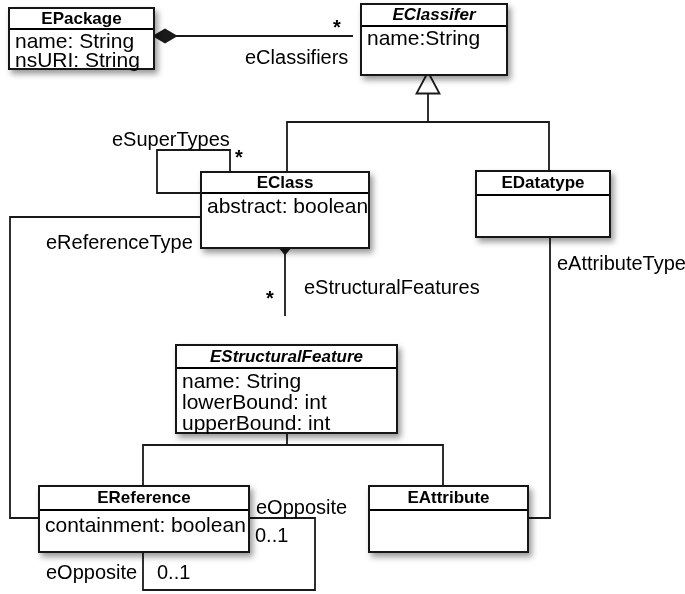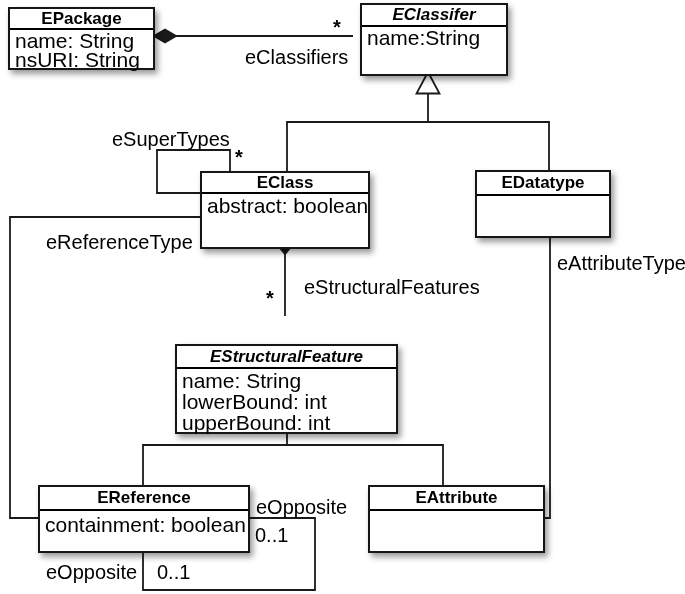--- a/index.html
+++ b/index.html
@@ -32,21 +32,21 @@
   #c-eclass .title { line-height:19px; }
   #c-eclass .attr  { line-height:21px; }
   #c-edatatype  { left:475px; top:170px; width:136px; height:68px; }
   #c-edatatype .title { line-height:22px; }
   #c-esf        { left:175px; top:316px; width:223px; height:90px;margin-top:28px; }
   #c-esf .title { line-height:21px; }
   #c-esf .attr  { line-height:21px; }
   #c-ereference { left:38px;  top:485px; width:212px; height:68px; }
   #c-ereference .title { line-height:22px; }
   #c-ereference .attr  { line-height:22px; padding-top:2px; }
-  #c-eattribute { left:368px; top:485px; width:177px; height:68px; }
+  #c-eattribute { left:368px; top:485px; width:161px; height:68px; }
   #c-eattribute .title { line-height:22px; }
   
   .lbl { position:absolute; z-index:3; font-size:20px; white-space:nowrap; }
   .star { font-weight:bold; font-size:20px; line-height:16px; }
   #l-eclassifiers      { left:245px; top:46px; }
   #l-eclassifiers-m    { left:333px; top:19px; }
   #l-esupertypes       { left:112px; top:128px; }
   #l-esupertypes-m     { left:235px; top:149px; }
   #l-ereferencetype    { left:46px;  top:231px; }
   #l-esf-m             { left:266px; top:290px; }

